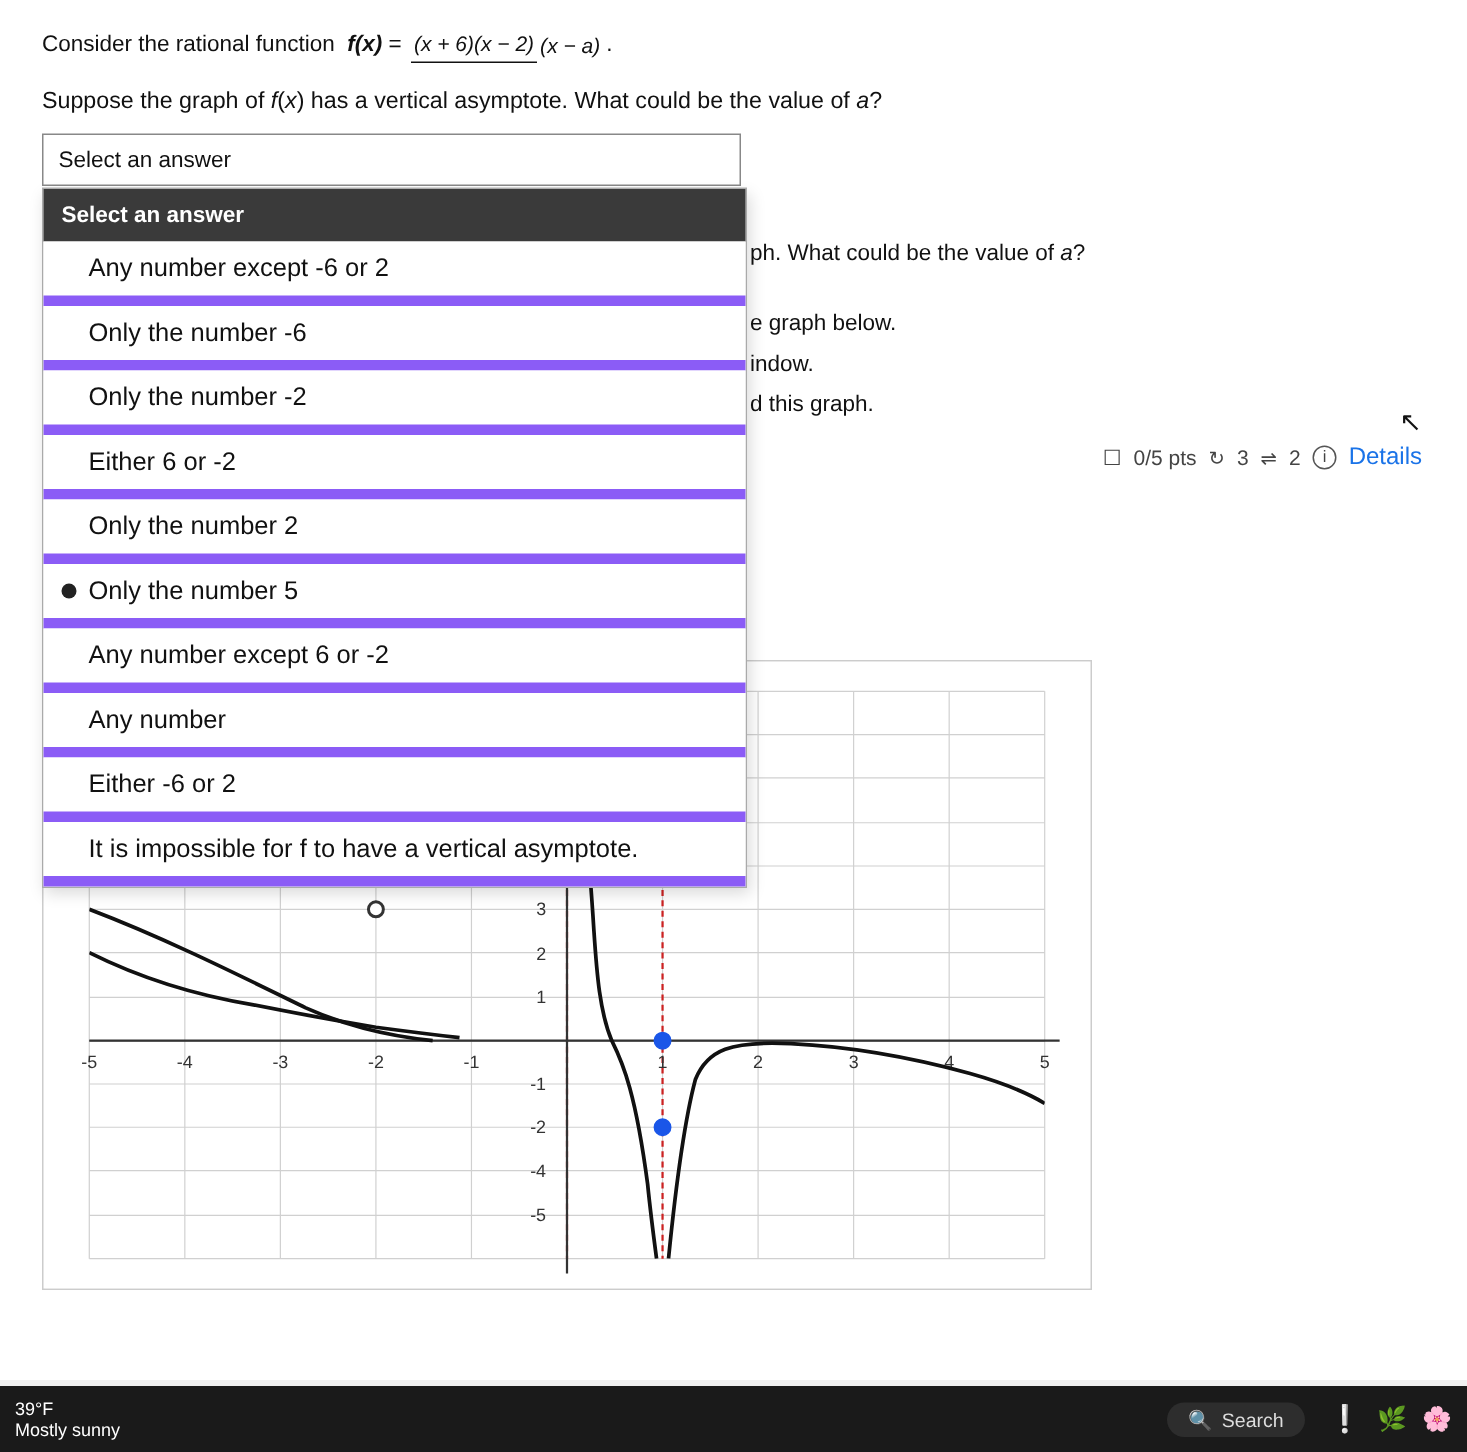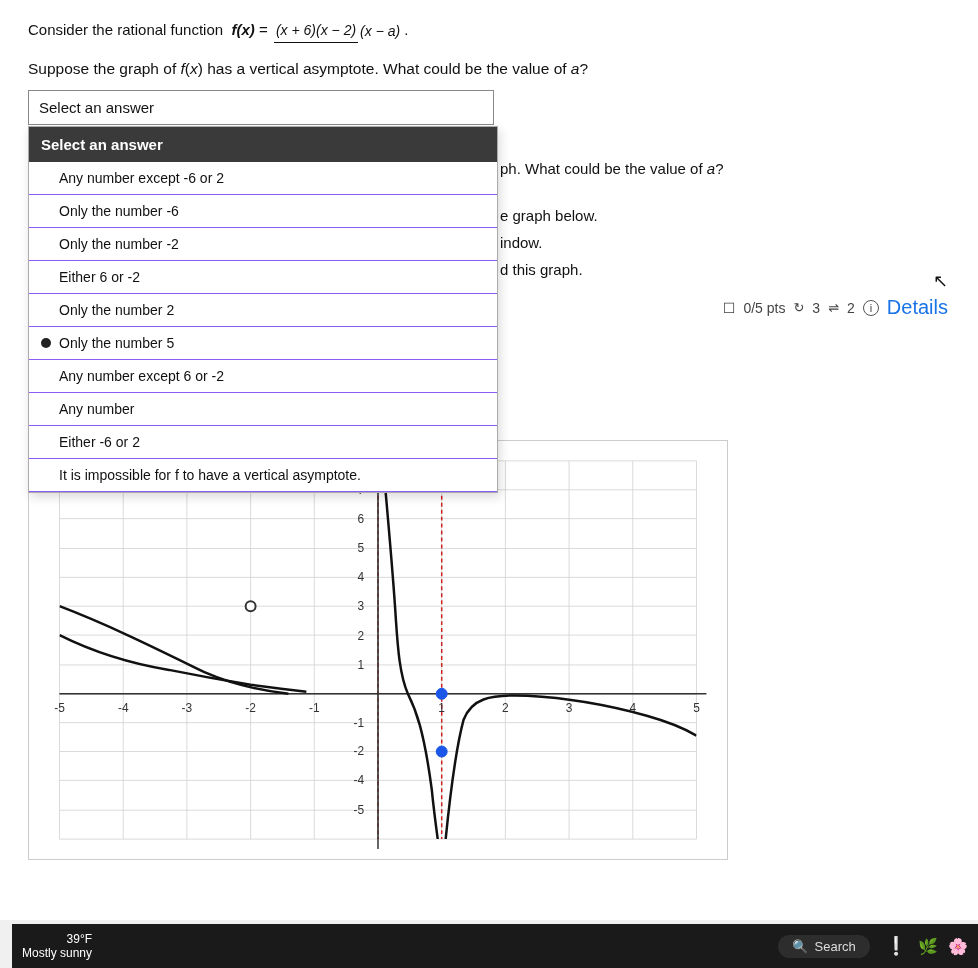--- a/index.html
+++ b/index.html
@@ -99,22 +99,22 @@
     .dropdown-header {
       background: #3a3a3a;
       color: #fff;
       padding: 9px 12px;
       font-size: 15px;
       font-weight: 600;
     }
 
     .dropdown-item {
       padding: 8px 12px;
-      font-size: 14px;
-      border-bottom: 1px solid #8b5cf6;
+      font-size: 17px;
+      border-bottom: 7px solid #8b5cf6;
       cursor: pointer;
       background: #fff;
       color: #111;
       display: flex;
       align-items: center;
     }
     .dropdown-item.selected-item {
       
     }
 
@@ -141,31 +141,30 @@
       width: 680px;
       height: 380px;
       position: relative;
       overflow: hidden;
     }
 
     
     .taskbar {
       position: absolute;
       bottom: 0;
-      left: 12px;
+      left: 0;
       right: 0;
       height: 44px;
       background: #1a1a1a;
       display: flex;
       align-items: center;
       padding: 0 10px;
       color: #fff;
       font-size: 12px;
       z-index: 200;
-      text-align: right;
     }
     .taskbar-weather {
       margin-right: 20px;
       line-height: 1.2;
     }
     .taskbar-spacer { flex: 1; }
     .taskbar-search {
       display: flex;
       align-items: center;
       background: #2d2d2d;
@@ -186,21 +185,21 @@
       display: flex;
       align-items: center;
       gap: 8px;
       font-size: 14px;
       color: #444;
       margin-top: 4px;
     }
     .details-link {
       color: #1a73e8;
       text-decoration: none;
-      font-size: 20px;
+      font-size: 16px;
     }
 
     svg.graph-svg {
       width: 100%;
       height: 100%;
     }
   </style>
 </head>
 <body>
 

